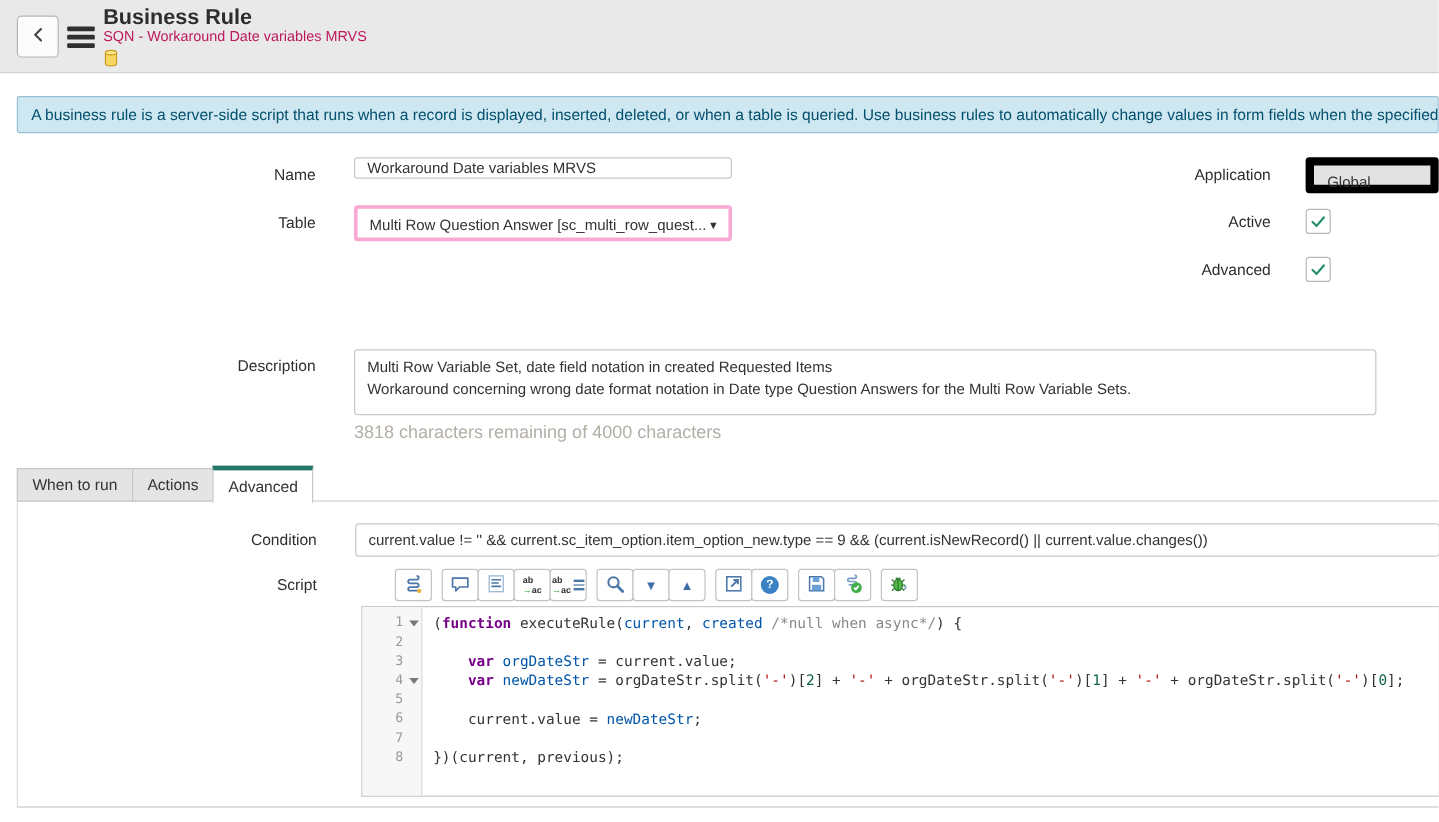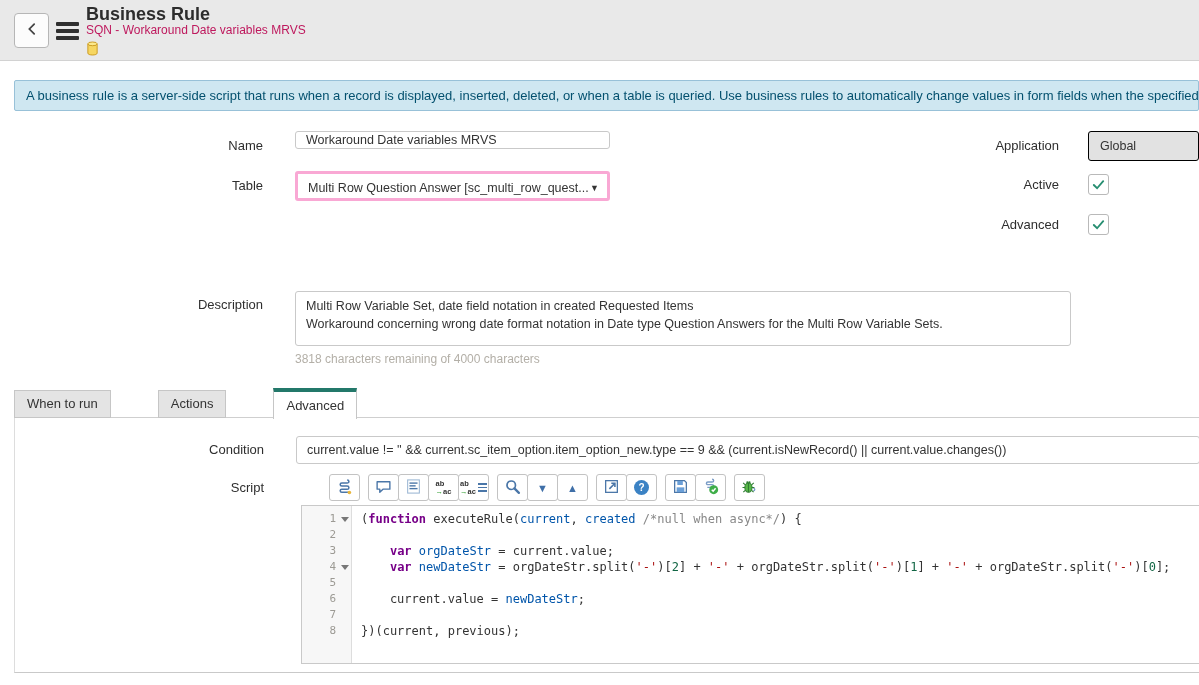--- a/index.html
+++ b/index.html
@@ -31,36 +31,36 @@
   .flabel { position:absolute; font-size:13px; color:#2e2e2e; text-align:right;padding-left:28px; }
   .lab-col { left:0; width:263px; }
   .lab-col-r { left:940px; width:119px; }
   .txt-input { position:absolute; height:18px; border:1px solid #c9c9c9; border-radius:3px;
                background:#fff; font-family:inherit; font-size:12.5px; color:#333;
                padding:0 10px; outline:none; }
   .sel-box { position:absolute; height:30px; border:3px solid #f9a8d4; border-radius:3px;
              background:#fff; font-size:12.5px; color:#333; line-height:28px;
              padding:0 24px 0 10px; cursor:pointer; white-space:nowrap; overflow:hidden; }
   .sel-caret { position:absolute; right:8px; top:0; line-height:28px; font-size:9px; color:#333; }
-  .ro-field { position:absolute; height:30px; background:#e2e2e2; border:1px solid #000000;
+  .ro-field { position:absolute; height:30px; background:#e2e2e2; border:7px solid #000000;
               border-radius:3px; font-size:12.5px; color:#333; line-height:28px; padding-left:11px; }
   .checkbox { position:absolute; width:21px; height:21px; background:#fff;
               border:1px solid #b9b9b9; border-radius:3px; cursor:pointer;
               display:flex; align-items:center; justify-content:center; }
   .checkbox svg { display:none; }
   .checkbox.checked svg { display:block; }
-  .desc-area { position:absolute; left:295px; top:291px; width:776px; height:55px;
+  .desc-area { position:absolute; left:295px; top:291px; width:852px; height:55px;
                border:1px solid #c9c9c9; border-radius:3px; resize:none;
                font-family:inherit; font-size:12.5px; color:#333; line-height:18px;
                padding:5px 10px; outline:none; }
-  .counter { position:absolute; left:295px; top:352px; font-size:12px; color:#b3afa7; }
+  .counter { position:absolute; left:295px; top:352px; font-size:15px; color:#b3afa7; }
 
   
   .tabbar { position:absolute; left:14px; top:388px; height:30px; display:flex;
-            align-items:flex-end; z-index:3;gap:48px; }
+            align-items:flex-end; z-index:3; }
   .tab { height:28px; background:#e4e4e4; border:1px solid #c6c6c6; margin-left:-1px;
          font-family:inherit; font-size:13px; color:#333; padding:0 12px; cursor:pointer;
          line-height:26px; white-space:nowrap; }
   .tab:first-child { margin-left:0; }
   .tab.active { height:31px; background:#fff; border-top:4px solid #23786a;
                 border-bottom:0; line-height:26px; position:relative; z-index:4;
                 margin-bottom:-1px; }
 
   
   .content { position:absolute; left:14px; top:417px; width:1185px; height:256px;

